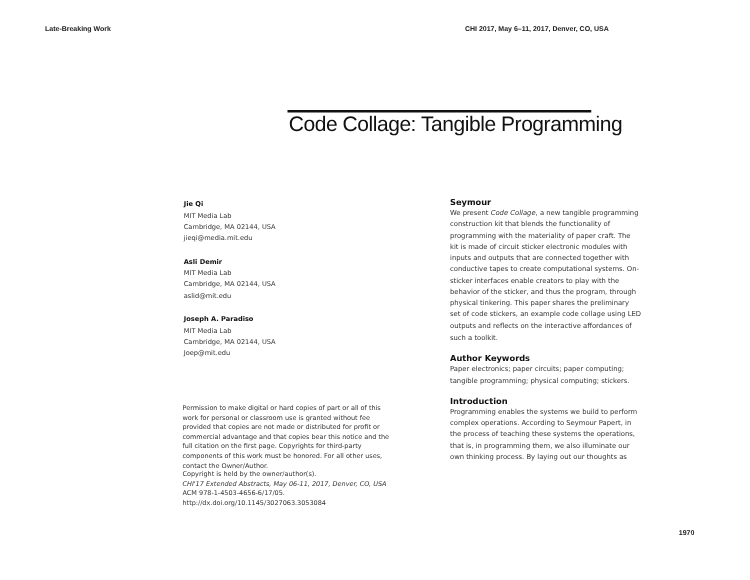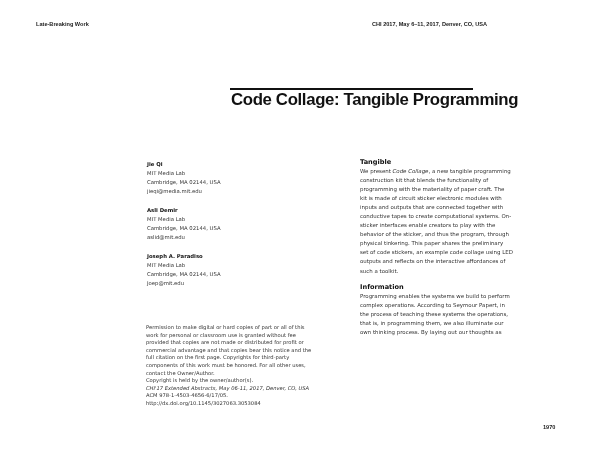--- a/index.html
+++ b/index.html
@@ -4,21 +4,21 @@
   <style>
     html, body { margin: 0; padding: 0; }
     body {
       width: 600px; height: 464px; background: #ffffff; position: relative; overflow: hidden;
       font-family: "DejaVu Sans", sans-serif; color: #222;
     }
     .hdr { position: absolute; top: 21px; font-family: "Liberation Sans", sans-serif; font-weight: bold; font-size: 5.6px; color: #222; }
     .hdr-left { left: 36px; }
     .hdr-right { right: 113px; }
     .title-rule { position: absolute; left: 230px; top: 88px; width: 243px; height: 2px; background: #111; }
-    .title { position: absolute; left: 231px; top: 91px; width: 300px; font-family: "Liberation Sans", sans-serif; font-weight: bold; font-size: 16.8px; line-height: 17px; color: #111; letter-spacing: -0.35px; }
+    .title { position: absolute; left: 231px; top: 91px; width: 300px; font-family: "Liberation Sans", sans-serif; font-weight: normal; font-size: 16.8px; line-height: 17px; color: #111; letter-spacing: -0.35px; }
     .title div { white-space: nowrap; }
     .authors { position: absolute; left: 147px; top: 160px; width: 200px; font-size: 5.3px; line-height: 9.1px; color: #333; }
     .author { margin-bottom: 9.5px; }
     .author .name { font-weight: bold; color: #111; }
     .copyright { position: absolute; left: 146px; top: 324px; width: 206px; font-size: 5.2px; line-height: 7.6px; color: #333; }
     .copyright .it { font-style: italic; }
     .rightcol { position: absolute; left: 360px; top: 158px; width: 220px; color: #333; }
     .sec-h { font-weight: bold; font-size: 6.6px; color: #111; line-height: 9px; }
     .body-text { font-size: 5.45px; line-height: 9.05px; color: #333; white-space: nowrap; }
     .sec { margin-bottom: 7px; }
@@ -66,39 +66,44 @@
   <div>components of this work must be honored. For all other uses,</div>
   <div>contact the Owner/Author.</div>
   <div>Copyright is held by the owner/author(s).</div>
   <div class="it">CHI'17 Extended Abstracts, May 06-11, 2017, Denver, CO, USA</div>
   <div>ACM 978-1-4503-4656-6/17/05.</div>
   <div>http://dx.doi.org/10.1145/3027063.3053084</div>
 </div>
 
 <div class="rightcol">
   <div class="sec">
-    <div class="sec-h">Tangible</div>
+    <div class="sec-h">Seymour</div>
     <div class="body-text"><span>We present </span><span class="it">Code Collage</span><span>, a new tangible programming</span></div>
     <div class="body-text">construction kit that blends the functionality of</div>
     <div class="body-text">programming with the materiality of paper craft. The</div>
     <div class="body-text">kit is made of circuit sticker electronic modules with</div>
     <div class="body-text">inputs and outputs that are connected together with</div>
     <div class="body-text">conductive tapes to create computational systems.  On-</div>
     <div class="body-text">sticker interfaces enable creators to play with the</div>
     <div class="body-text">behavior of the sticker, and thus the program, through</div>
     <div class="body-text">physical tinkering. This paper shares the preliminary</div>
     <div class="body-text">set of code stickers, an example code collage using LED</div>
     <div class="body-text">outputs and reflects on the interactive affordances of</div>
     <div class="body-text">such a toolkit.</div>
   </div>
 
+  <div class="sec">
+    <div class="sec-h">Author Keywords</div>
+    <div class="body-text">Paper electronics; paper circuits; paper computing;</div>
+    <div class="body-text">tangible programming; physical computing; stickers.</div>
+  </div>
 
 
   <div class="sec">
-    <div class="sec-h">Information</div>
+    <div class="sec-h">Introduction</div>
     <div class="body-text">Programming enables the systems we build to perform</div>
     <div class="body-text">complex operations.  According to Seymour Papert, in</div>
     <div class="body-text">the process of teaching these systems the operations,</div>
     <div class="body-text">that is, in programming them, we also illuminate our</div>
     <div class="body-text">own thinking process.  By laying out our thoughts as</div>
   </div>
 </div>
 
 <div class="page-num">1970</div>
 

